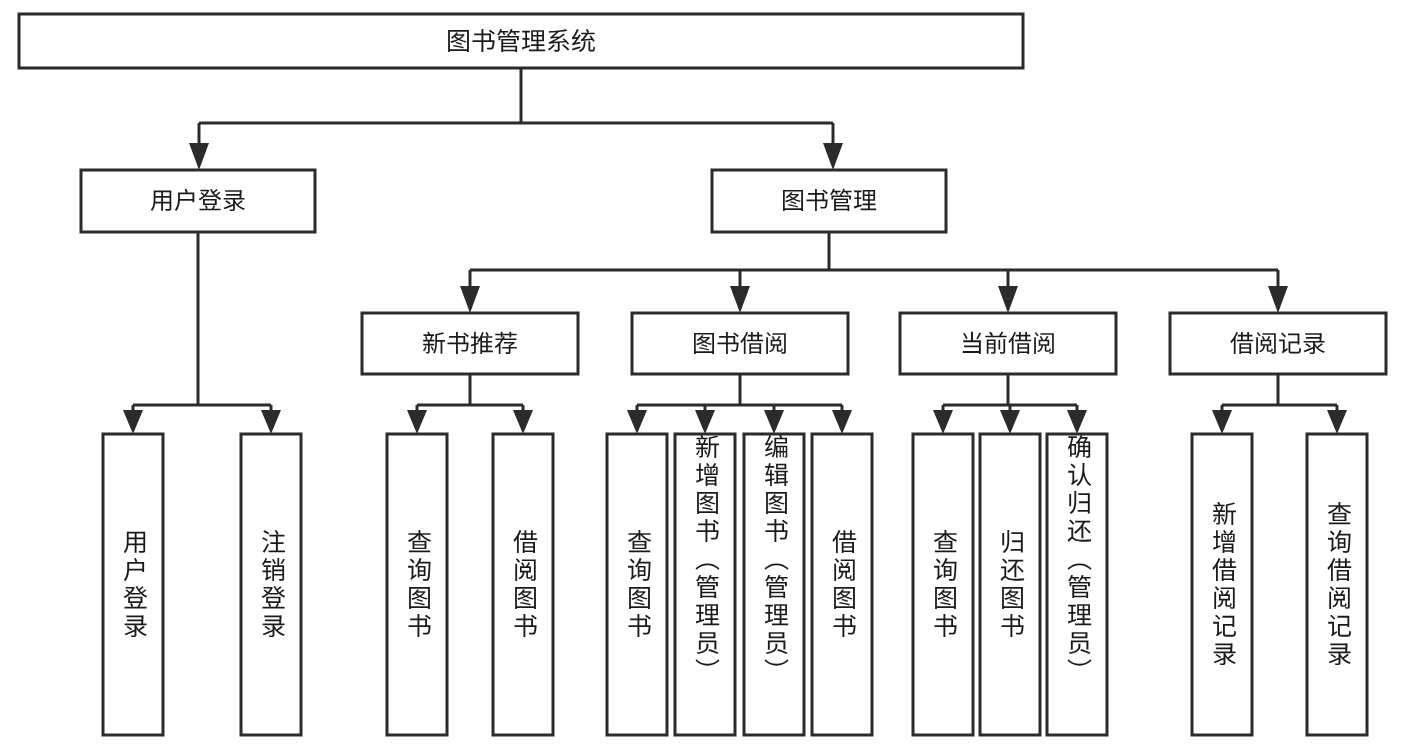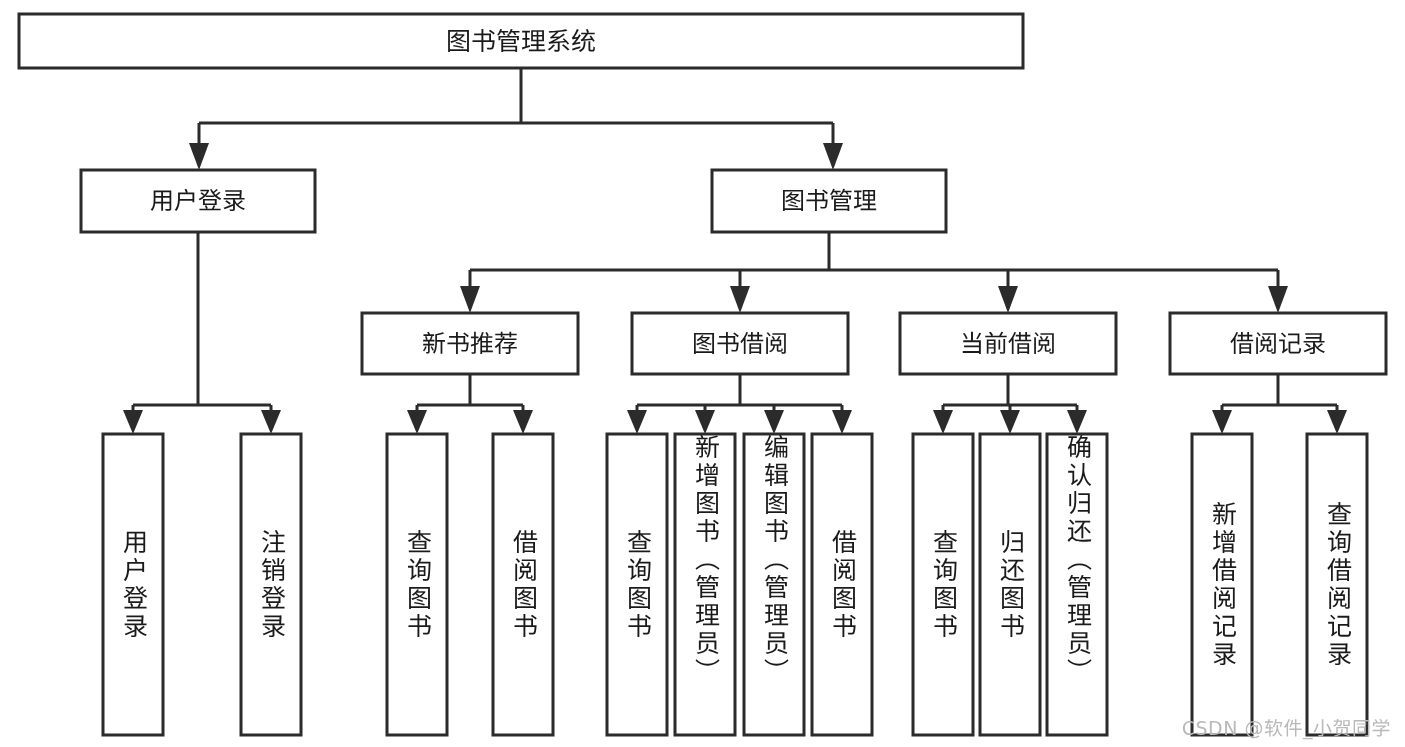--- a/index.html
+++ b/index.html
@@ -261,15 +261,14 @@
     <span class="leaf-label">确认归还（管理员）</span>
   </div>
 
   <div class="leaf-label-wrap" style="left:1192px; top:434px; width:60px; height:301px;">
     <span class="leaf-label">新增借阅记录</span>
   </div>
   <div class="leaf-label-wrap" style="left:1307px; top:434px; width:60px; height:301px;">
     <span class="leaf-label">查询借阅记录</span>
   </div>
 
-  <div class="watermark">CSDN @软件_小贺同学</div>
 
 </div>
 
 </body></html>

